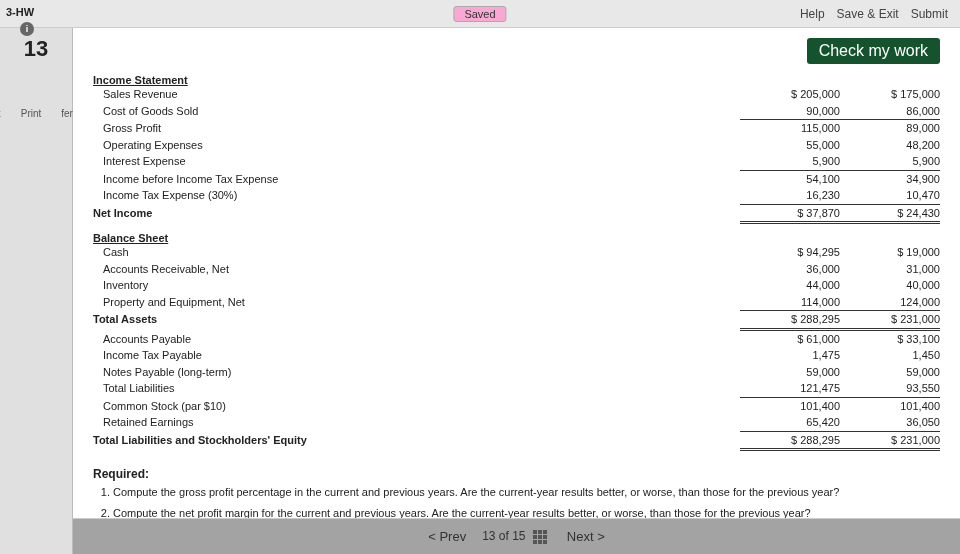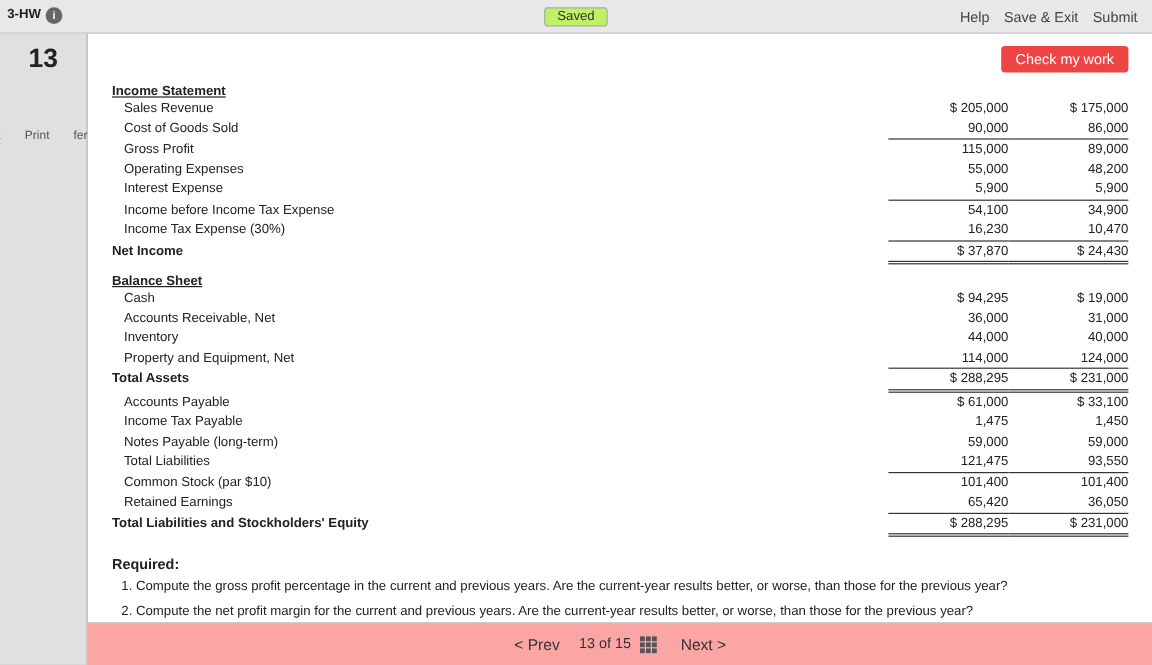--- a/index.html
+++ b/index.html
@@ -21,46 +21,46 @@
       padding: 0 12px;
       gap: 14px;
       border-bottom: 1px solid #ccc;
       position: relative;
     }
 
     .saved-badge {
       position: absolute;
       left: 50%;
       transform: translateX(-50%);
-      background: #bef264;
+      background: #f9a8d4;
       border: 1px solid #aaa;
       padding: 1px 10px;
       font-size: 11px;
       color: #333;
       border-radius: 3px;
     }
 
     .top-bar-links {
       display: flex;
       gap: 12px;
       font-size: 12px;
       color: #333;
     }
 
     .top-bar-links span {
       cursor: pointer;
       color: #444;
     }
 
     .check-my-work-btn {
-      background: #ef4444;
+      background: #14532d;
       color: white;
       border: none;
       padding: 4px 12px;
-      font-size: 12px;
+      font-size: 16px;
       cursor: pointer;
       border-radius: 3px;
     }
 
     .main-layout {
       display: flex;
       height: calc(554px - 28px);
     }
 
     .left-sidebar {
@@ -100,22 +100,23 @@
     }
 
     .hw-label {
       position: absolute;
       top: 6px;
       left: 6px;
       font-size: 11px;
       font-weight: bold;
       color: #222;
       display: flex;
-      align-items: flex-start;
+      align-items: flex-end;
       gap: 4px;
+      flex-direction: column;
     }
 
     .hw-label .info-icon {
       display: inline-flex;
       align-items: center;
       justify-content: center;
       width: 14px;
       height: 14px;
       background: #666;
       color: white;
@@ -190,21 +191,21 @@
     .required-section li {
       margin-bottom: 3px;
     }
 
     .bottom-nav {
       position: absolute;
       bottom: 0;
       left: 0;
       right: 0;
       height: 36px;
-      background: #fca5a5;
+      background: #a3a3a3;
       border-top: 1px solid #ccc;
       display: flex;
       align-items: center;
       justify-content: center;
       gap: 16px;
       font-size: 13px;
     }
 
     .nav-btn {
       background: none;

